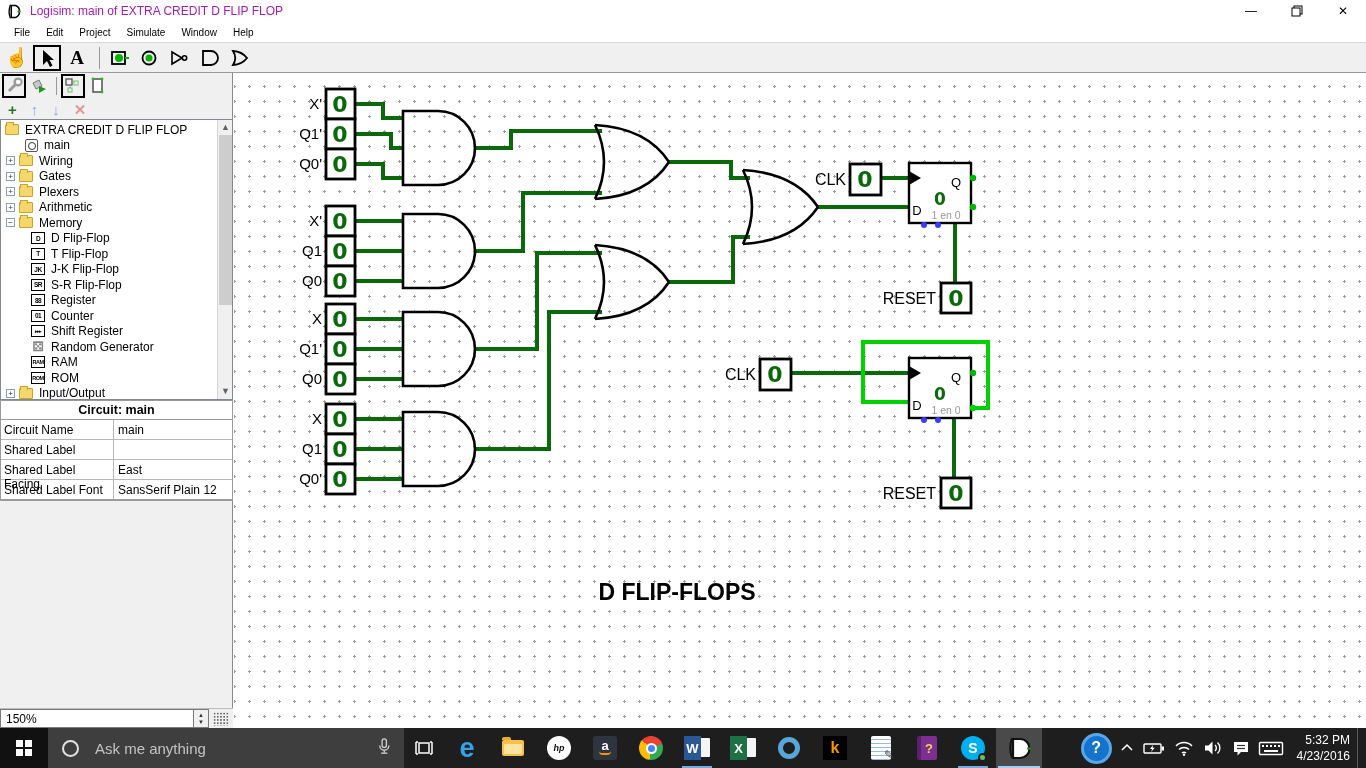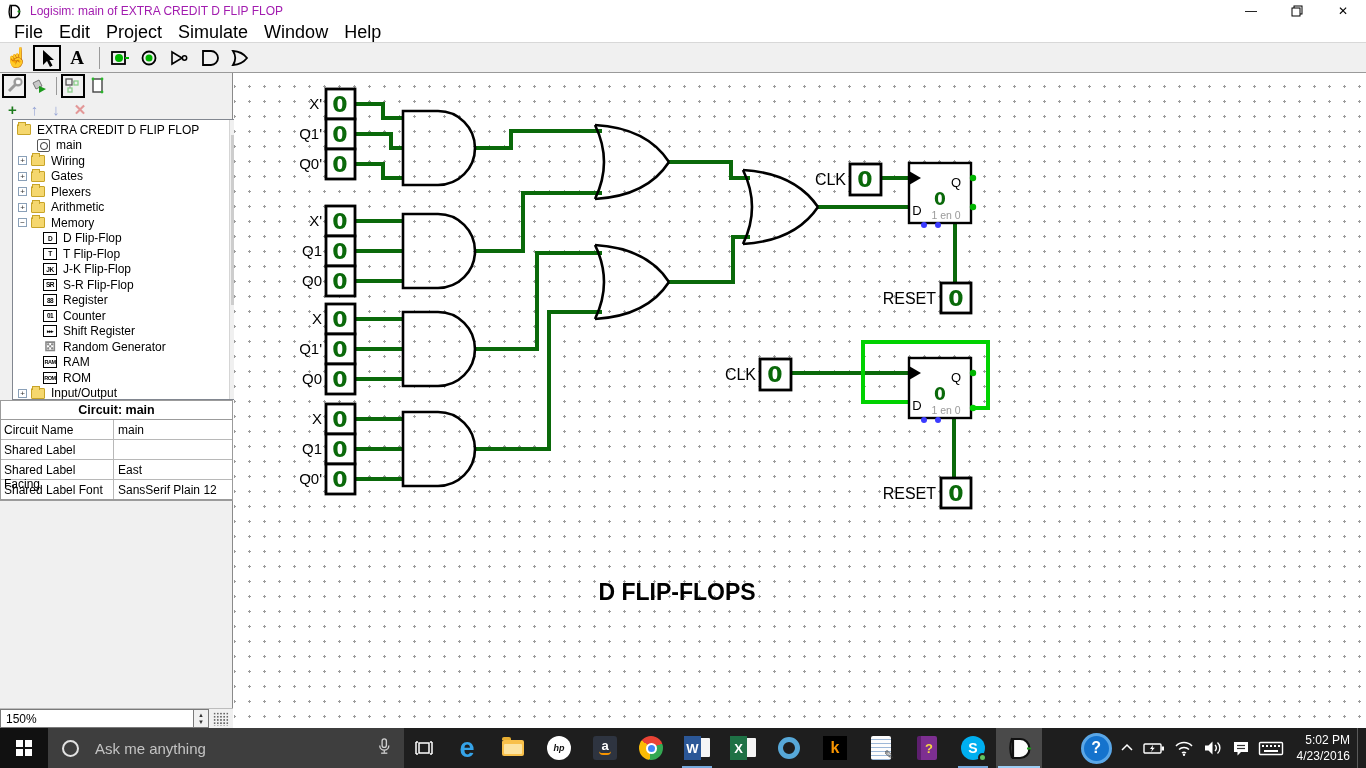--- a/index.html
+++ b/index.html
@@ -8,21 +8,21 @@
 
   
   .titlebar { position:absolute; top:0; left:0; width:1366px; height:22px; background:#fff; display:flex; align-items:center; }
   .titlebar .appicon { margin:0 6px 0 7px; width:17px; height:17px; }
   .titlebar .title { font-size:12px; color:#a21caf; }
   .wincontrols { position:absolute; right:0; top:0; height:22px; display:flex; }
   .wincontrols .wc { width:46px; height:22px; display:flex; align-items:center; justify-content:center; color:#000; font-size:12px; }
 
   
   .menubar { position:absolute; top:22px; left:0; width:1366px; height:20px; background:#fff; display:flex; align-items:center; padding-left:6px; }
-  .menubar .mitem { font-size:18px; color:#000; padding:0 8px; }
+  .menubar .mitem { font-size:10px; color:#000; padding:0 8px; }
 
   
   .toolbar1 { position:absolute; top:42px; left:0; width:1366px; height:31px; background:#f0f0f0; border-top:1px solid #d8d8d8; border-bottom:1px solid #9a9a9a; display:flex; align-items:center; padding-left:3px; }
   .tbtn { width:28px; height:26px; display:flex; align-items:center; justify-content:center; margin-right:2px; }
   .tbtn.sel { border:2px solid #000; }
   .tsep { width:1px; height:22px; background:#9a9a9a; margin:0 6px; }
   .handglyph { color:#b0703c; font-size:19px; line-height:1; }
   .atool { font-family:"Liberation Serif", serif; font-weight:bold; font-size:19px; color:#000; }
 
   
@@ -31,21 +31,21 @@
   .pbtn { width:24px; height:24px; display:flex; align-items:center; justify-content:center; margin-right:1px; }
   .pbtn.sel { border:2px solid #000; }
   .ptoolbar .tsep { height:18px; margin:0 4px; }
   .rowtools { height:20px; display:flex; align-items:center; padding-left:8px; gap:14px; }
   .rowtools span { font-size:15px; font-weight:bold; line-height:1; }
   .tool-add { color:#1c7a1c; }
   .tool-up, .tool-down { color:#98a6d6; }
   .tool-del { color:#e39898; }
 
   
-  .tree { position:absolute; top:46px; left:0; width:233px; height:281px; background:#fff; border:1px solid #828790; overflow:hidden;margin-left:12px; }
+  .tree { position:absolute; top:46px; left:0; width:233px; height:281px; background:#fff; border:1px solid #828790; overflow:hidden; }
   .trow { height:15.5px; display:flex; align-items:center; font-size:12px; color:#000; white-space:nowrap; }
   .trow .lbl { margin-left:6px; }
   .folder { width:14px; height:11px; background:#f5d76e; border:1px solid #c8a428; border-radius:1px; position:relative; flex:0 0 auto; }
   .folder:before { content:""; position:absolute; top:-3px; left:0; width:6px; height:3px; background:#f5d76e; border:1px solid #c8a428; border-bottom:none; }
   .expander { width:9px; height:9px; border:1px solid #8aa0b8; background:#fff; font-size:8px; line-height:7px; text-align:center; color:#333; margin:0 4px 0 5px; flex:0 0 auto; }
   .indent-root { padding-left:4px; }
   .indent-main { padding-left:24px; }
   .indent-child { padding-left:30px; }
   .mainicon { width:13px; height:13px; border:1px solid #555; border-radius:2px; position:relative; background:#fff; flex:0 0 auto; }
   .mainicon:after { content:""; position:absolute; left:2px; top:2px; width:6px; height:6px; border:1.5px solid #333; border-radius:50%; }
@@ -654,20 +654,20 @@
               <rect x="4" y="6" width="2" height="2"></rect>
               <rect x="8" y="6" width="2" height="2"></rect>
               <rect x="12" y="6" width="2" height="2"></rect>
               <rect x="16" y="6" width="2" height="2"></rect>
               <rect x="20" y="6" width="2" height="2"></rect>
               <rect x="6" y="11" width="14" height="2"></rect>
             </g>
         </svg>
       </div>
       <div class="clock">
-        <div>5:02 PM</div>
+        <div>5:32 PM</div>
         <div>4/23/2016</div>
       </div>
       <div class="sliver"></div>
     </div>
   </div>
 
 </div>
 
 </body></html>

